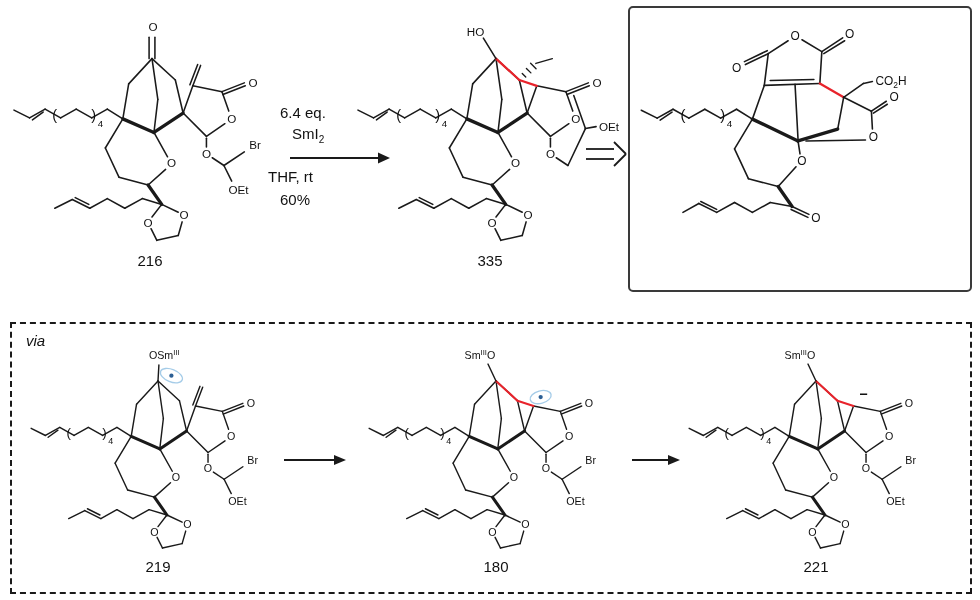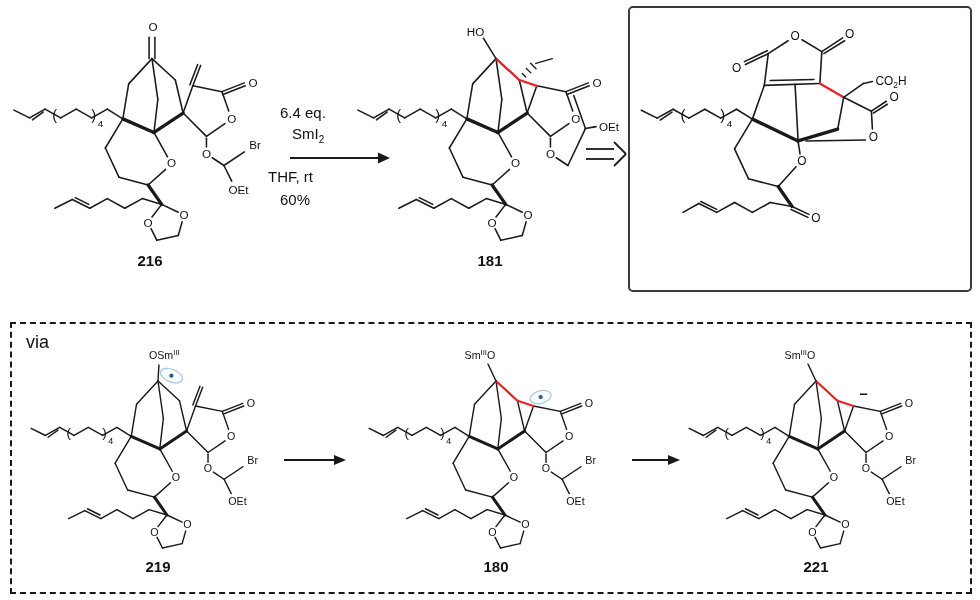--- a/index.html
+++ b/index.html
@@ -1,24 +1,24 @@
 <!DOCTYPE html>
 <html><head>
 <meta charset="utf-8">
 <style>
   *{margin:0;padding:0;box-sizing:border-box}
   html,body{background:#ffffff}
   .canvas{position:relative;width:980px;height:600px;background:#fff;
           font-family:"Liberation Sans","DejaVu Sans",sans-serif;color:#111;overflow:hidden}
   .abs{position:absolute}
-  .cmpd{font-weight:bold;font-size:15px;text-align:center;width:120px}
+  .cmpd{font-weight:normal;font-size:15px;text-align:center;width:120px}
   .rxn{font-size:15px;text-align:left;width:104px}
   .box{border:2.5px solid #3a3a3a;border-radius:5px;background:#fff}
   .dashedbox{border:2px dashed #1a1a1a;background:#fff}
-  .via{font-size:18px}
+  .via{font-style:italic;font-size:15px}
   .phom{font-size:15px;text-align:center;width:100%}
   svg{display:block}
   sub{font-size:10px}
 </style>
 </head>
 <body>
 
 <div class="canvas">
 
   <svg width="0" height="0" style="position:absolute" aria-hidden="true">
@@ -167,21 +167,21 @@
           <line x1="191" y1="55" x2="208" y2="50"></line>
       </g>
       <g stroke="#1a1a1a" stroke-width="1.6" stroke-linecap="round">
         <line x1="224" y1="160" x2="242" y2="122"></line>
           <line x1="242" y1="122" x2="230" y2="88"></line>
         <line x1="242" y1="122" x2="253" y2="120"></line>
       </g>
       <text x="256" y="124" text-anchor="start" fill="#111">OEt</text>
     </svg>
   </div>
-  <div class="abs cmpd" style="left:430px;top:252px">181</div>
+  <div class="abs cmpd" style="left:430px;top:252px">335</div>
 
   <div class="abs" style="left:584px;top:138px">
     <svg width="44" height="32">
       <line x1="2" y1="11" x2="30" y2="11" stroke="#1a1a1a" stroke-width="1.8"></line>
       <line x1="2" y1="21" x2="30" y2="21" stroke="#1a1a1a" stroke-width="1.8"></line>
       <line x1="30" y1="4" x2="42" y2="16" stroke="#1a1a1a" stroke-width="1.8"></line>
       <line x1="30" y1="28" x2="42" y2="16" stroke="#1a1a1a" stroke-width="1.8"></line>
     </svg>
   </div>
 

